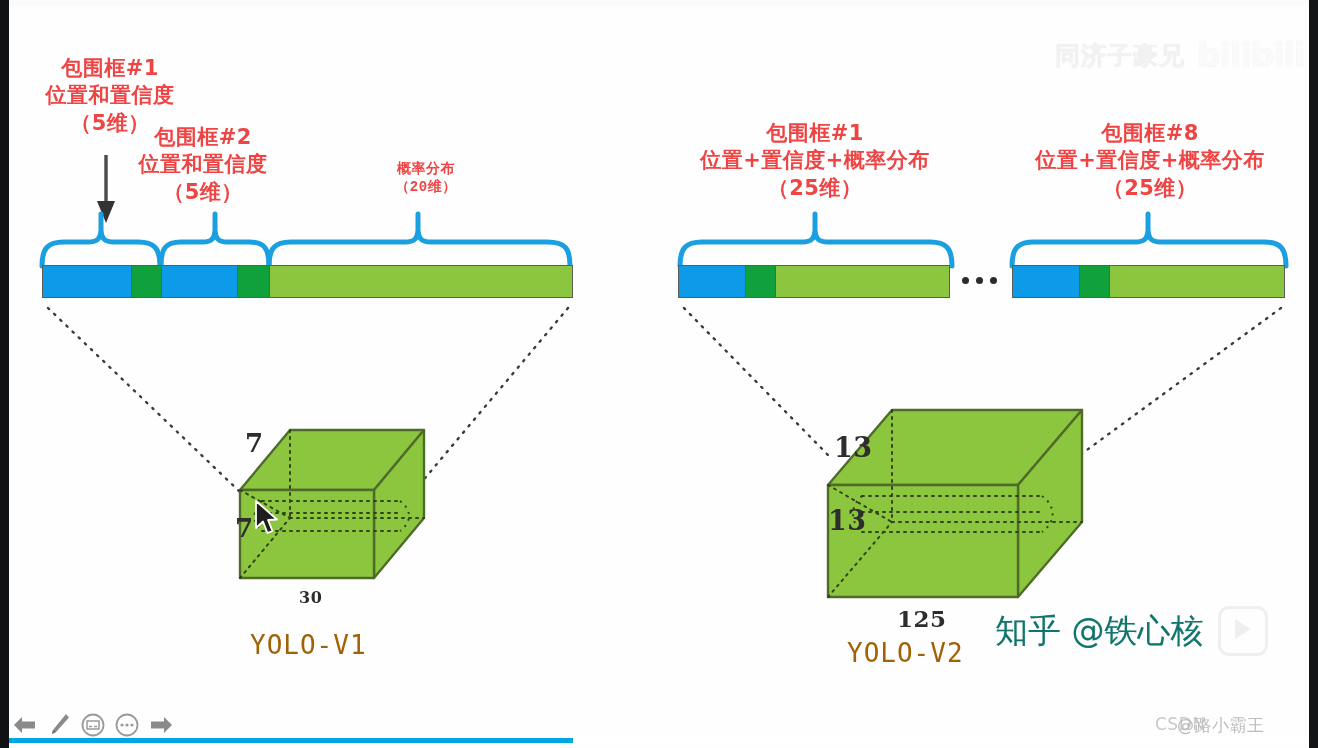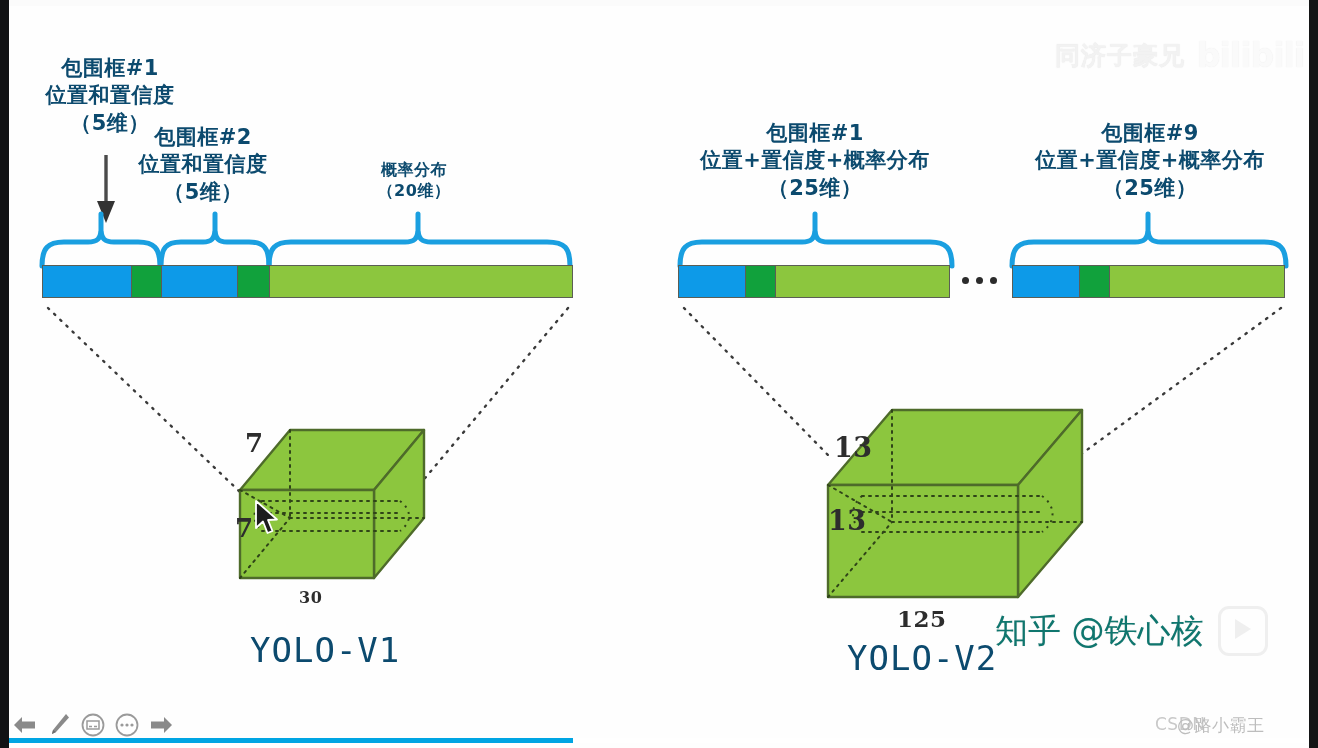--- a/index.html
+++ b/index.html
@@ -28,21 +28,21 @@
   }
   .frame-top {
     position: absolute; left: 9px; top: 0; width: 1300px; height: 6px;
     background: #fbfbfb;
   }
 
   
   .cjk {
     position: absolute;
     font-family: "DejaVu Sans", "Liberation Sans", sans-serif;
-    color: #0c4a6e;
+    color: #ef4444;
     font-weight: 700;
     text-align: center;
     line-height: 1.30;
     letter-spacing: 0.5px;
     white-space: pre-line;
     -webkit-font-smoothing: antialiased;
   }
 
   
   .bar {
@@ -78,23 +78,23 @@
     font-family: "DejaVu Serif", "Liberation Serif", serif;
     font-weight: 700;
     color: #2d2d2d;
     letter-spacing: 0.5px;
   }
 
   
   .model-title {
     position: absolute;
     font-family: "DejaVu Sans Mono", "Liberation Mono", monospace;
-    font-size: 34px;
+    font-size: 26px;
     font-weight: 400;
-    color: #0c4a6e;
+    color: #a16207;
     letter-spacing: 1px;
     white-space: nowrap;
   }
 
   
   .dots {
     position: absolute;
     display: flex; gap: 7px; align-items: center;
   }
   .dots i {
@@ -184,21 +184,21 @@
   <div class="frame-right"></div>
 
   <div class="cjk" style="left:20px; top:55px; width:180px; font-size:21px;">包围框#1
 位置和置信度
 （5维）</div>
 
   <div class="cjk" style="left:103px; top:124px; width:200px; font-size:21px;">包围框#2
 位置和置信度
 （5维）</div>
 
-  <div class="cjk" style="left:324px; top:160px; width:180px; font-size:16px;">概率分布
+  <div class="cjk" style="left:336px; top:160px; width:180px; font-size:14px;font-family:Liberation Mono, monospace;">概率分布
 （20维）</div>
 
   <div class="down-arrow" style="left:92px; top:155px;">
     <svg width="28" height="70" viewBox="0 0 28 70">
       <line x1="14" y1="0" x2="14" y2="52" stroke="#4a4a4a" stroke-width="3.4"></line>
       <polygon points="14,68 5,46 23,46" fill="#333333"></polygon>
     </svg>
   </div>
 
   <div class="brace" style="left:40px; top:232px;">
@@ -227,21 +227,21 @@
     <div class="seg seg-green" style="width:30px;"></div>
     <div class="seg seg-blue" style="width:76px;"></div>
     <div class="seg seg-green" style="width:32px;"></div>
     <div class="seg seg-olive" style="flex:1;"></div>
   </div>
 
   <div class="cjk" style="left:665px; top:120px; width:300px; font-size:21px;">包围框#1
 位置+置信度+概率分布
 （25维）</div>
 
-  <div class="cjk" style="left:1000px; top:120px; width:300px; font-size:21px;">包围框#9
+  <div class="cjk" style="left:1000px; top:120px; width:300px; font-size:21px;">包围框#8
 位置+置信度+概率分布
 （25维）</div>
 
   <div class="brace" style="left:678px; top:232px;">
     <svg width="276" height="36" viewBox="0 0 276 36">
       <path d="M2,34 C2,16 8,10 24,10 L124,10 C134,10 136,6 137,0 C138,6 140,10 150,10 L252,10 C268,10 274,16 274,34" fill="none" stroke="#1a9fe0" stroke-width="5" stroke-linecap="round" stroke-linejoin="round"></path>
       <line x1="137" y1="0" x2="137" y2="-18" stroke="#1a9fe0" stroke-width="5" stroke-linecap="round"></line>
     </svg>
   </div>
 

